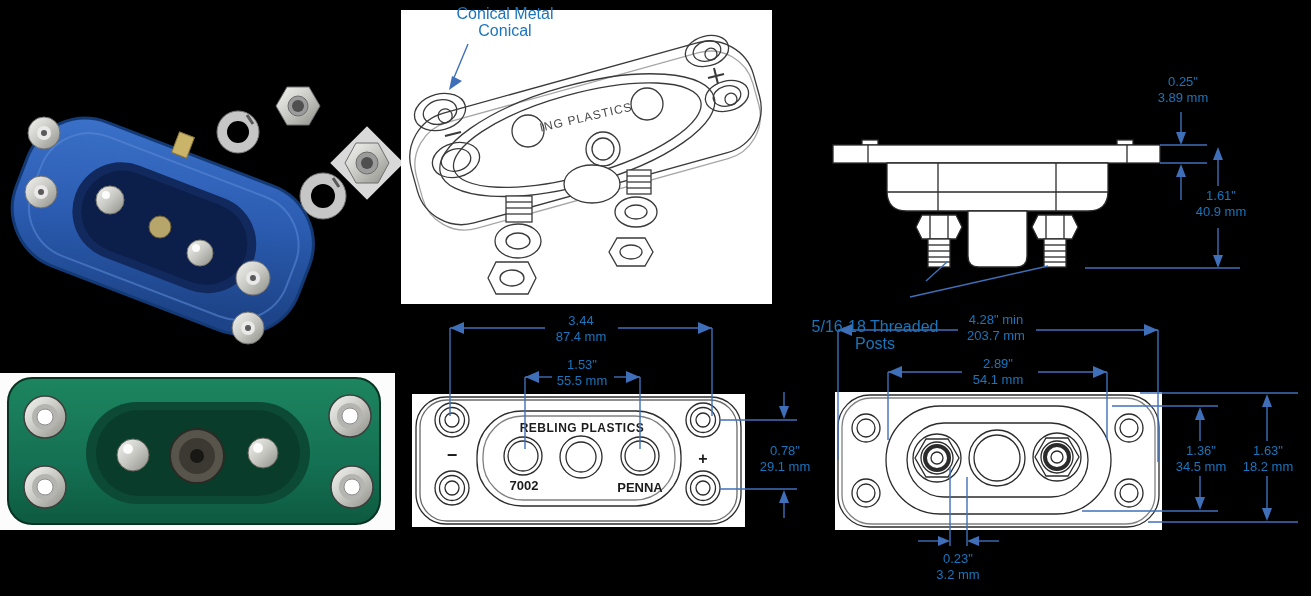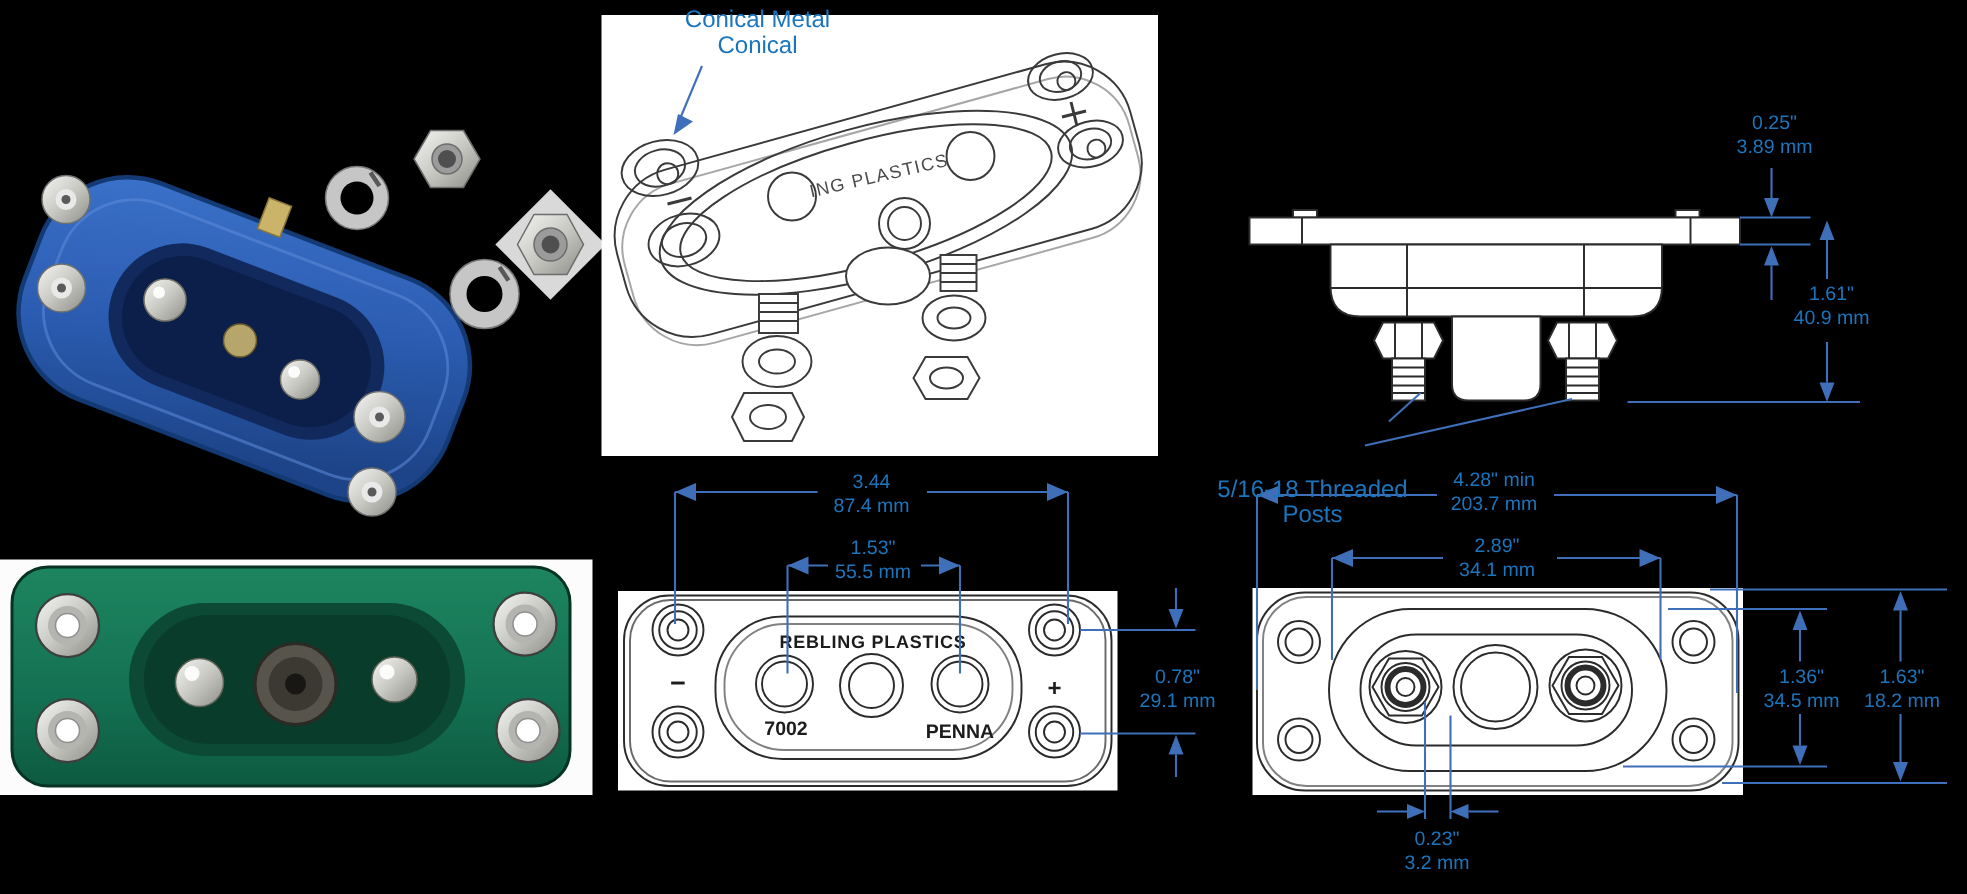--- a/index.html
+++ b/index.html
@@ -406,21 +406,21 @@
   <span>29.1 mm</span>
 </div>
 
 <div class="dim" style="left:996px;top:312px;">
   <span>4.28" min</span>
   <span>203.7 mm</span>
 </div>
 
 <div class="dim" style="left:998px;top:356px;">
   <span>2.89"</span>
-  <span>34.1 mm</span>
+  <span>54.1 mm</span>
 </div>
 
 <div class="dim" style="left:1201px;top:443px;">
   <span>1.36"</span>
   <span>34.5 mm</span>
 </div>
 
 <div class="dim" style="left:1268px;top:443px;">
   <span>1.63"</span>
   <span>18.2 mm</span>

